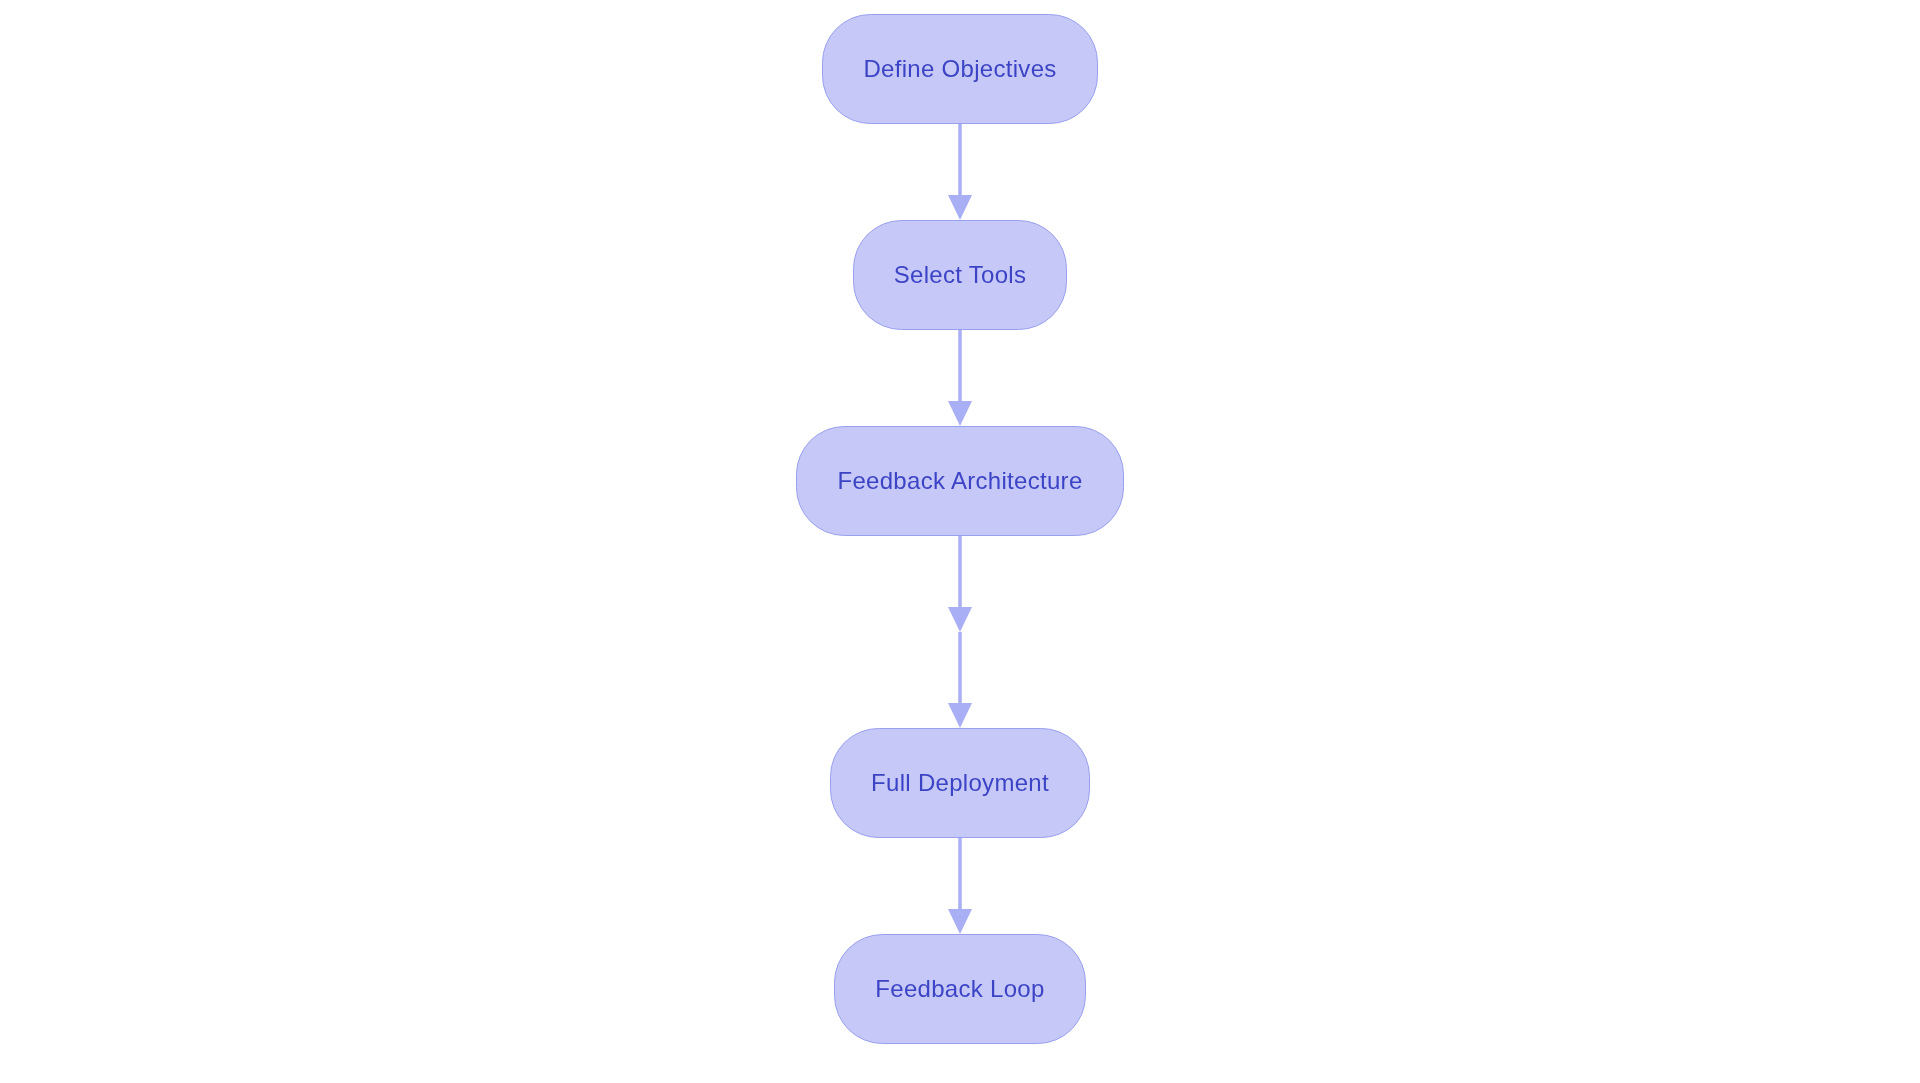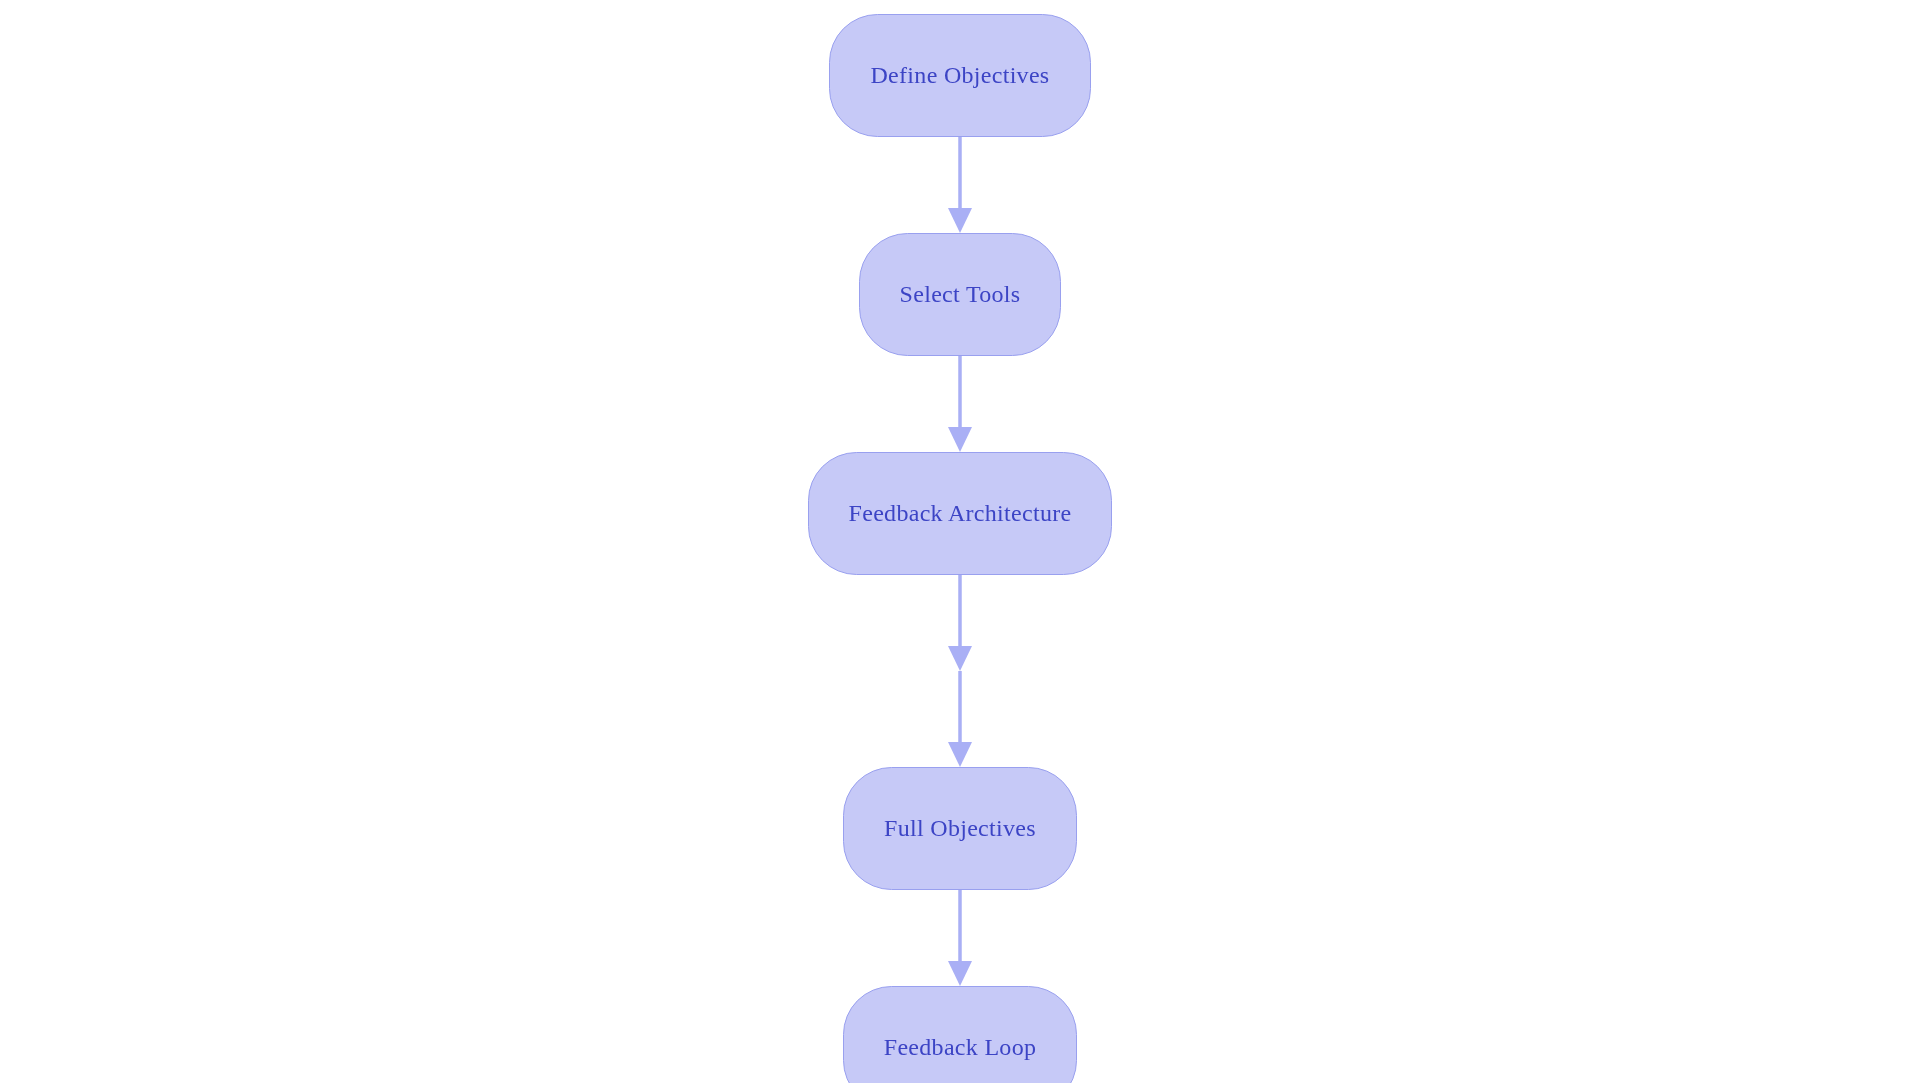--- a/index.html
+++ b/index.html
@@ -17,31 +17,30 @@
     flex-direction: column;
     align-items: center;
     padding-top: 14px;
     box-sizing: border-box;
     --node-fill: #c6c9f7;
     --node-border: #99a0ef;
     --node-text: #3c44c5;
     --arrow: #a9aff5;
   }
   .node {
-    height: 123px;
+    height: 110px;
     padding: 0 40px;
     box-sizing: border-box;
     background: var(--node-fill);
     border: 1.5px solid var(--node-border);
     border-radius: 48.5px;
     display: flex;
     align-items: center;
     justify-content: center;
     flex: 0 0 auto;
-    font-family: Liberation Serif, serif;
   }
   .node-label {
     color: var(--node-text);
     font-size: 24px;
     font-weight: 500;
     letter-spacing: 0.3px;
     white-space: nowrap;
     user-select: none;
   }
   .connector {
@@ -85,21 +84,21 @@
     <polygon points="2,71 26,71 14,96"></polygon>
   </svg>
 
 
   <svg class="connector" viewBox="0 0 28 96">
     <line x1="14" y1="0" x2="14" y2="73"></line>
     <polygon points="2,71 26,71 14,96"></polygon>
   </svg>
 
   <div class="node">
-    <span class="node-label">Full Objectives</span>
+    <span class="node-label">Full Deployment</span>
   </div>
 
   <svg class="connector" viewBox="0 0 28 96">
     <line x1="14" y1="0" x2="14" y2="73"></line>
     <polygon points="2,71 26,71 14,96"></polygon>
   </svg>
 
   <div class="node">
     <span class="node-label">Feedback Loop</span>
   </div>

